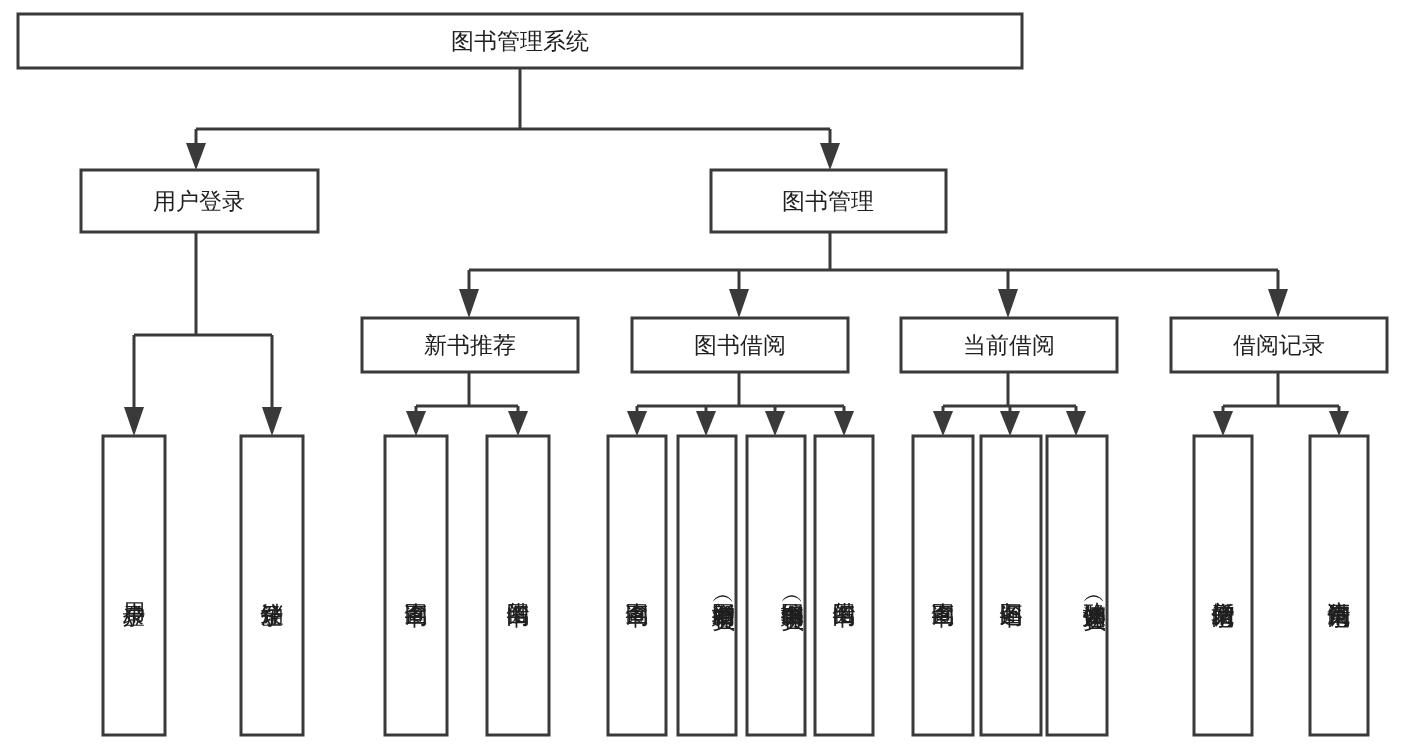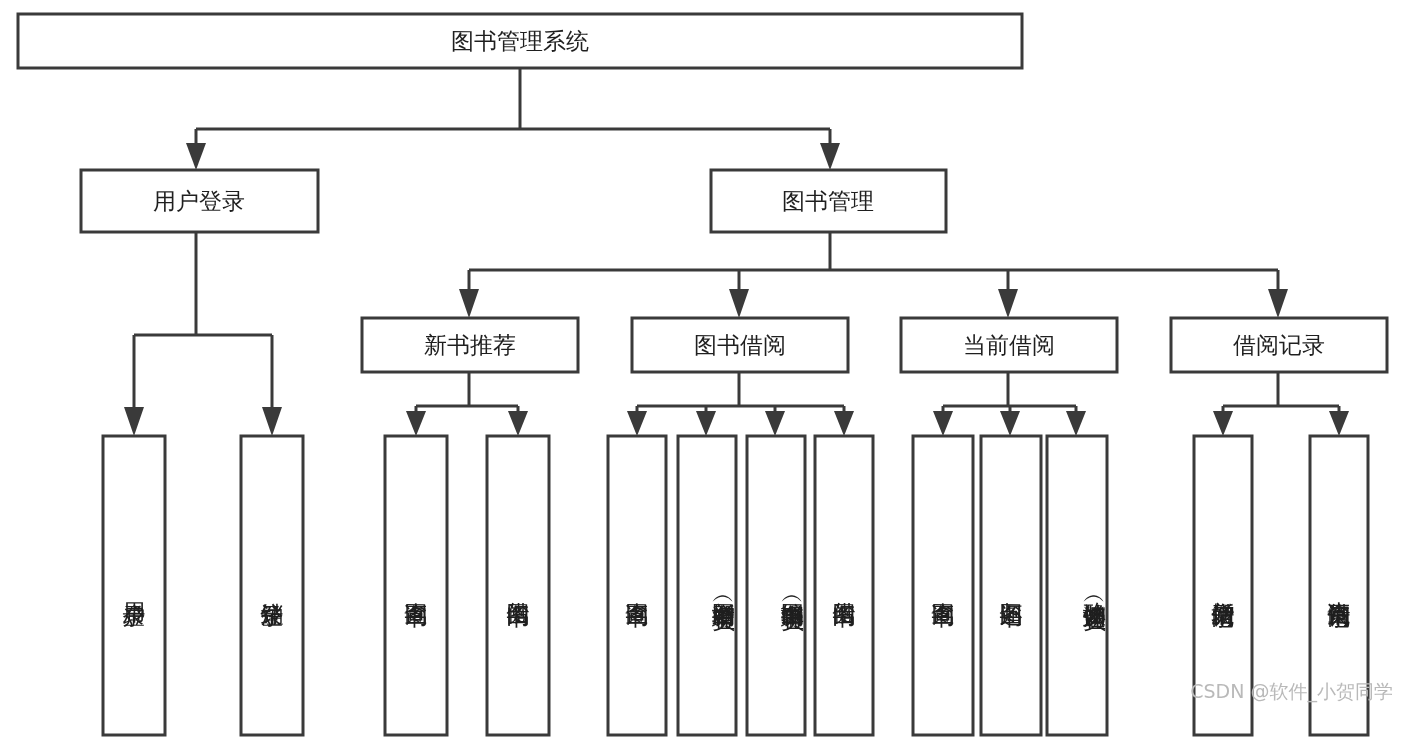--- a/index.html
+++ b/index.html
@@ -201,14 +201,13 @@
   <div class="vert-label" style="left:747px; top:436px; width:58px; height:299px; align-items:flex-start; padding-top:6px; box-sizing:border-box;">编辑图书（管理员）</div>
   <div class="vert-label" style="left:815px; top:436px; width:58px; height:299px;">借阅图书</div>
 
   <div class="vert-label" style="left:913px; top:436px; width:60px; height:299px;">查询图书</div>
   <div class="vert-label" style="left:981px; top:436px; width:60px; height:299px;">归还图书</div>
   <div class="vert-label" style="left:1047px; top:436px; width:60px; height:299px; align-items:flex-start; padding-top:6px; box-sizing:border-box;">确认归还（管理员）</div>
 
   <div class="vert-label" style="left:1194px; top:436px; width:58px; height:299px;">新增借阅记录</div>
   <div class="vert-label" style="left:1310px; top:436px; width:58px; height:299px;">查询借阅记录</div>
 
-  <div id="watermark">CSDN @软件_小贺同学</div>
 </div>
 
 </body></html>

